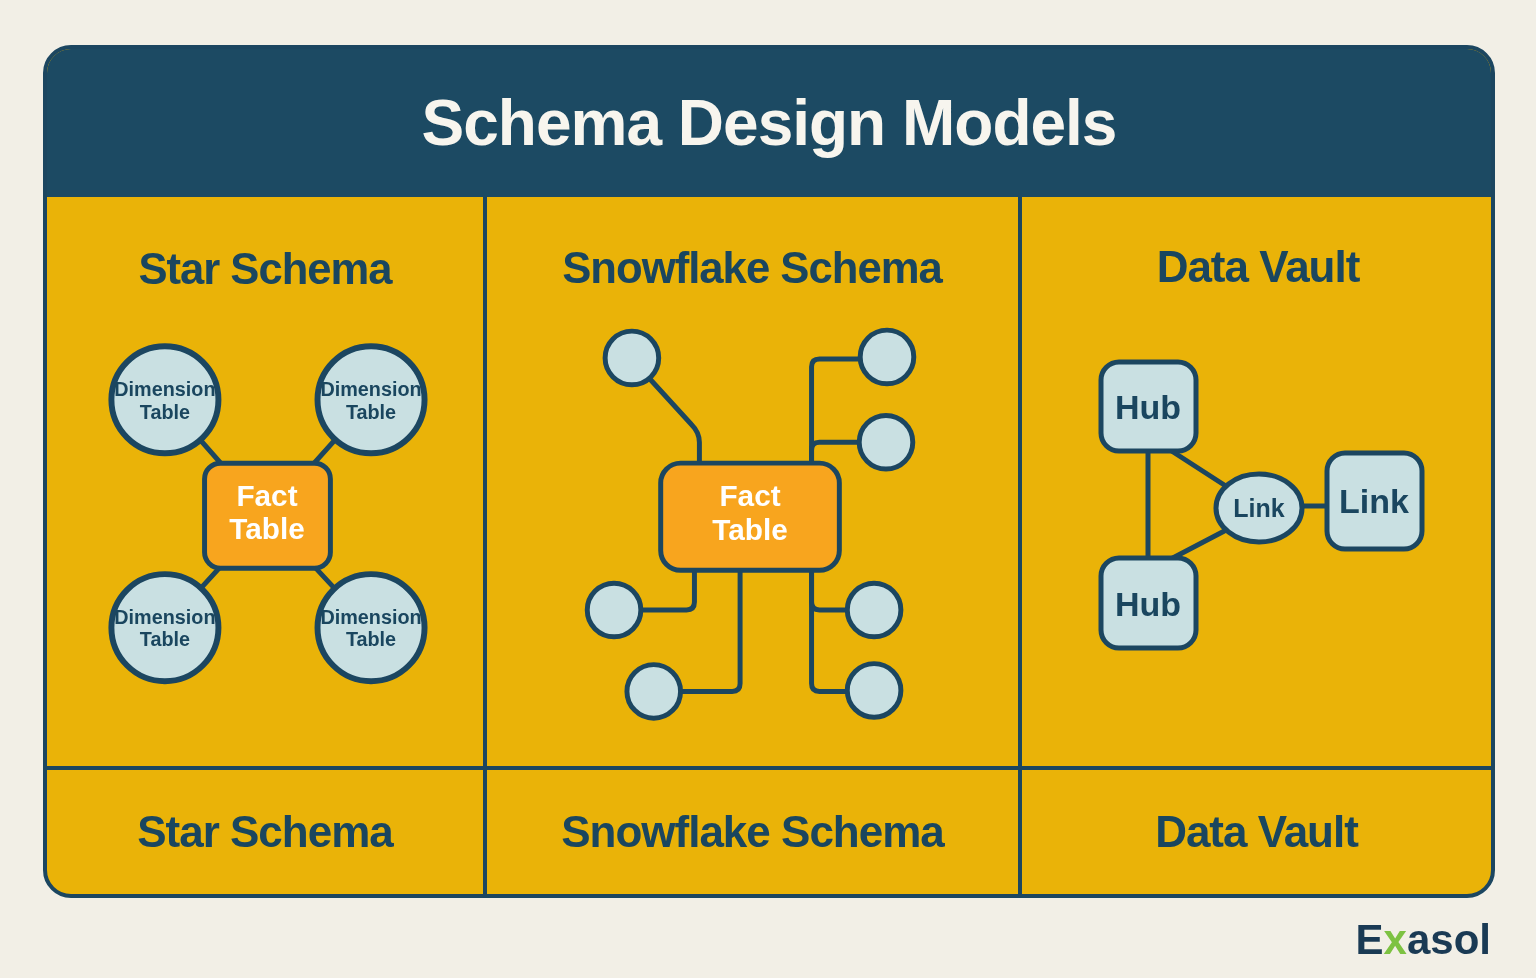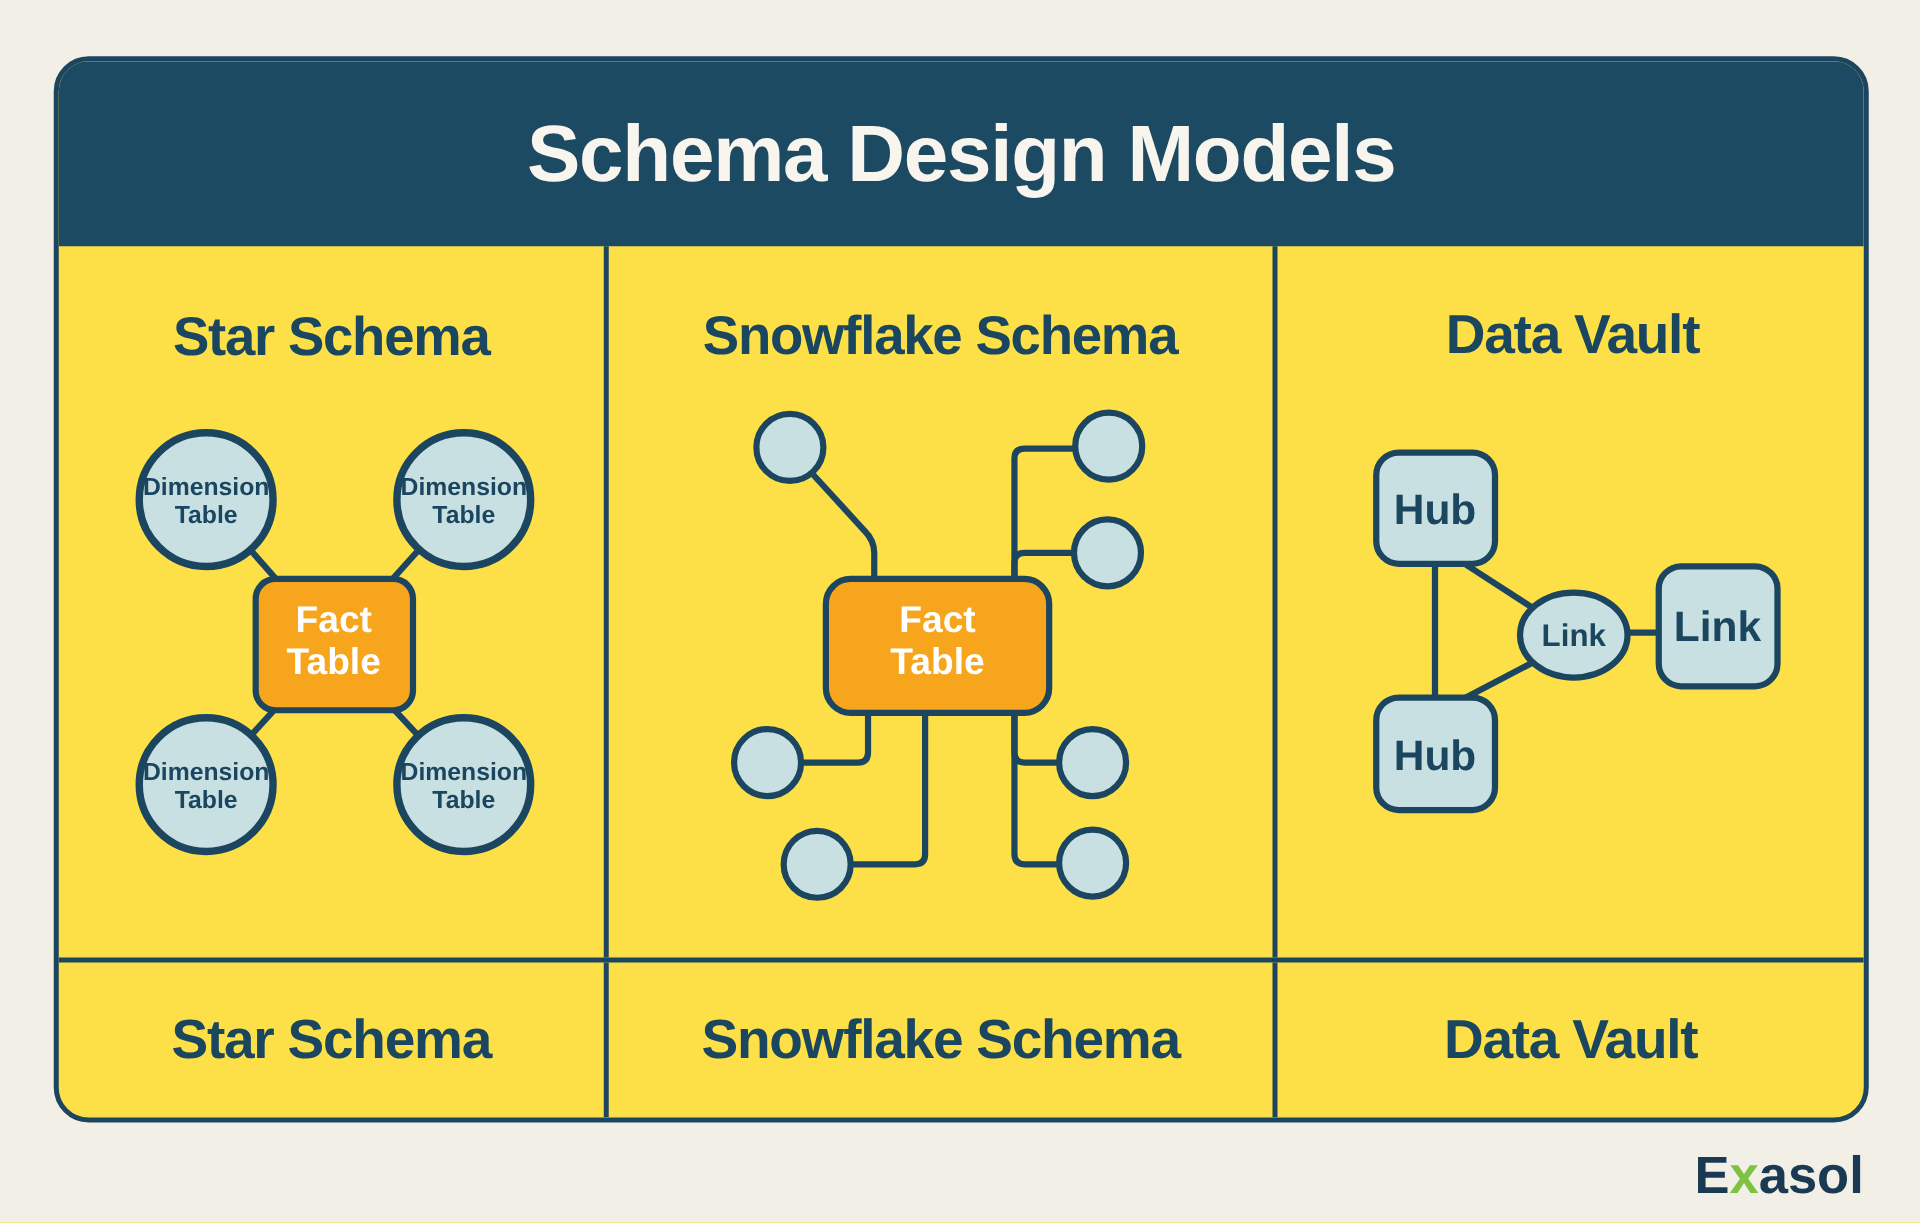--- a/index.html
+++ b/index.html
@@ -3,21 +3,21 @@
 <meta charset="utf-8">
 <style>
   html,body{margin:0;padding:0;}
   body{
     width:1536px;height:978px;position:relative;overflow:hidden;
     background:#f2efe6;
     font-family:"Liberation Sans",sans-serif;
   }
   .card{
     position:absolute;left:43px;top:45px;width:1444px;height:845px;
-    background:#fde047;border:4px solid #1c4660;border-radius:28px;
+    background:#eab308;border:4px solid #1c4660;border-radius:28px;
     overflow:hidden;
     display:grid;grid-template-rows:148px 569px 1fr;
   }
   .title-bar{
     background:#1c4a63;display:flex;align-items:center;justify-content:center;
   }
   .title-bar h1{
     margin:0;color:#f7f5ee;font-size:64px;font-weight:bold;letter-spacing:-1px;
   }
   .main-row{

